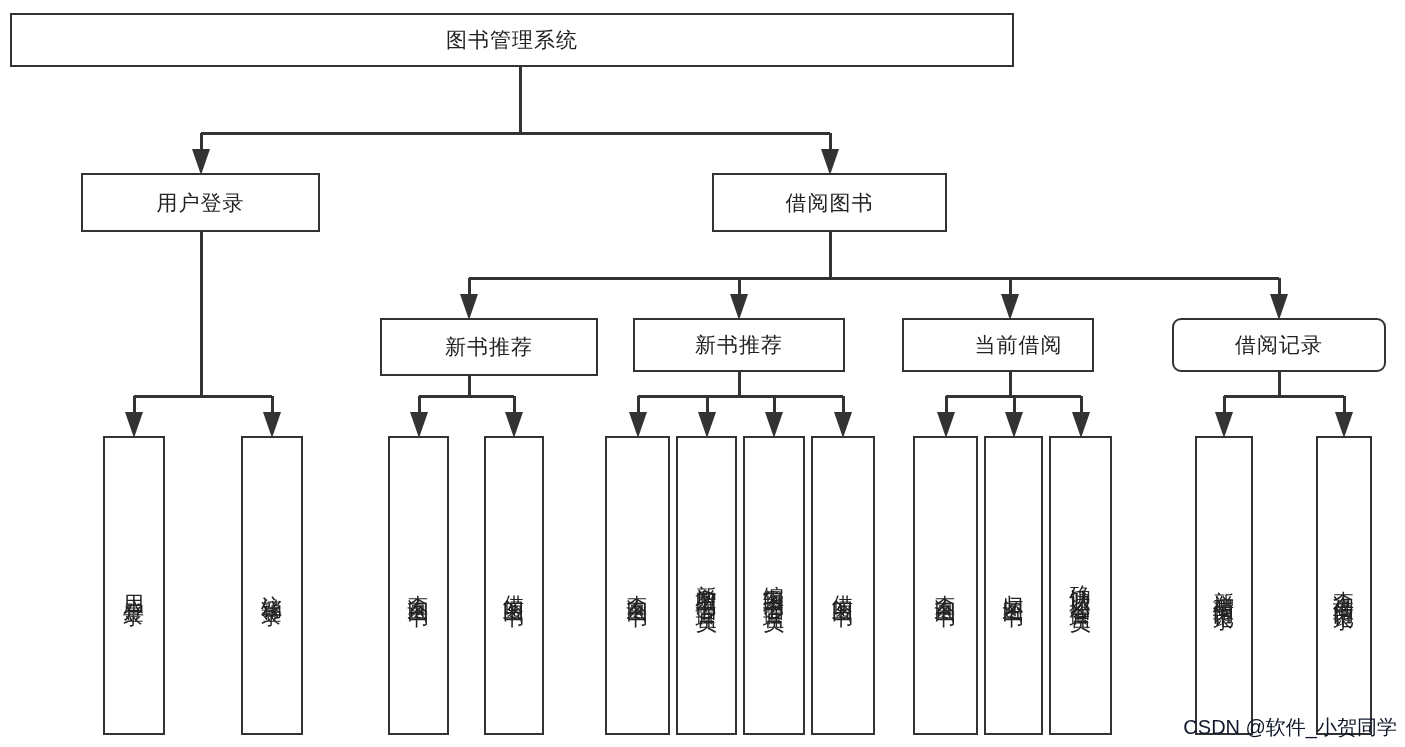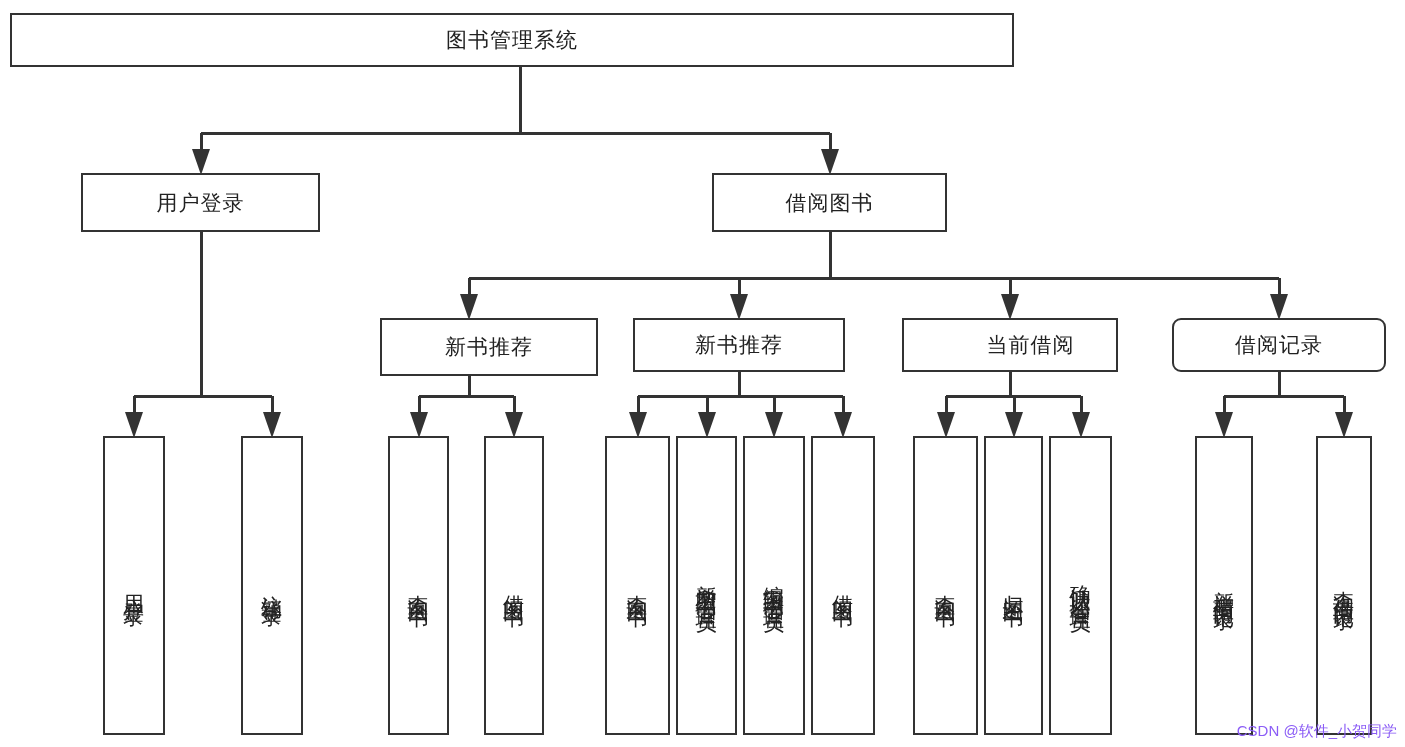--- a/index.html
+++ b/index.html
@@ -53,22 +53,22 @@
   }
   .node.vert .vtext {
     writing-mode: vertical-rl;
     text-orientation: upright;
     white-space: nowrap;
   }
   #watermark {
     position: absolute;
     right: 8px;
     bottom: 6px;
-    font-size: 15px;
-    color: #8b5cf6;
+    font-size: 20px;
+    color: #0f172a;
     z-index: 5;
     white-space: nowrap;
   }
 </style>
 </head>
 <body>
 
 <div id="canvas">
   <svg id="edges" viewBox="0 0 1405 747" xmlns="http://www.w3.org/2000/svg">
       <line x1="520" y1="67" x2="520" y2="133" stroke="#333333" stroke-width="3" shape-rendering="crispEdges"></line>
@@ -133,21 +133,21 @@
       </div>
       <div class="node horiz" style="left: 712px; top: 173px; width: 235px; height: 59px;">
         <span>借阅图书</span>
       </div>
       <div class="node horiz" style="left: 380px; top: 318px; width: 218px; height: 58px;">
         <span>新书推荐</span>
       </div>
       <div class="node horiz" style="left: 633px; top: 318px; width: 212px; height: 54px;">
         <span>新书推荐</span>
       </div>
-      <div class="node horiz" style="left: 902px; top: 318px; width: 216px; height: 54px; padding-left: 41px;">
+      <div class="node horiz" style="left: 902px; top: 318px; width: 192px; height: 54px; padding-left: 41px;">
         <span>当前借阅</span>
       </div>
       <div class="node horiz" style="left: 1172px; top: 318px; width: 214px; height: 54px; border-radius: 9px;">
         <span>借阅记录</span>
       </div>
       <div class="node vert" style="left: 103px; top: 436px; width: 62px; height: 299px;">
         <span class="vtext">用户登录</span>
       </div>
       <div class="node vert" style="left: 241px; top: 436px; width: 62px; height: 299px;">
         <span class="vtext">注销登录</span>

